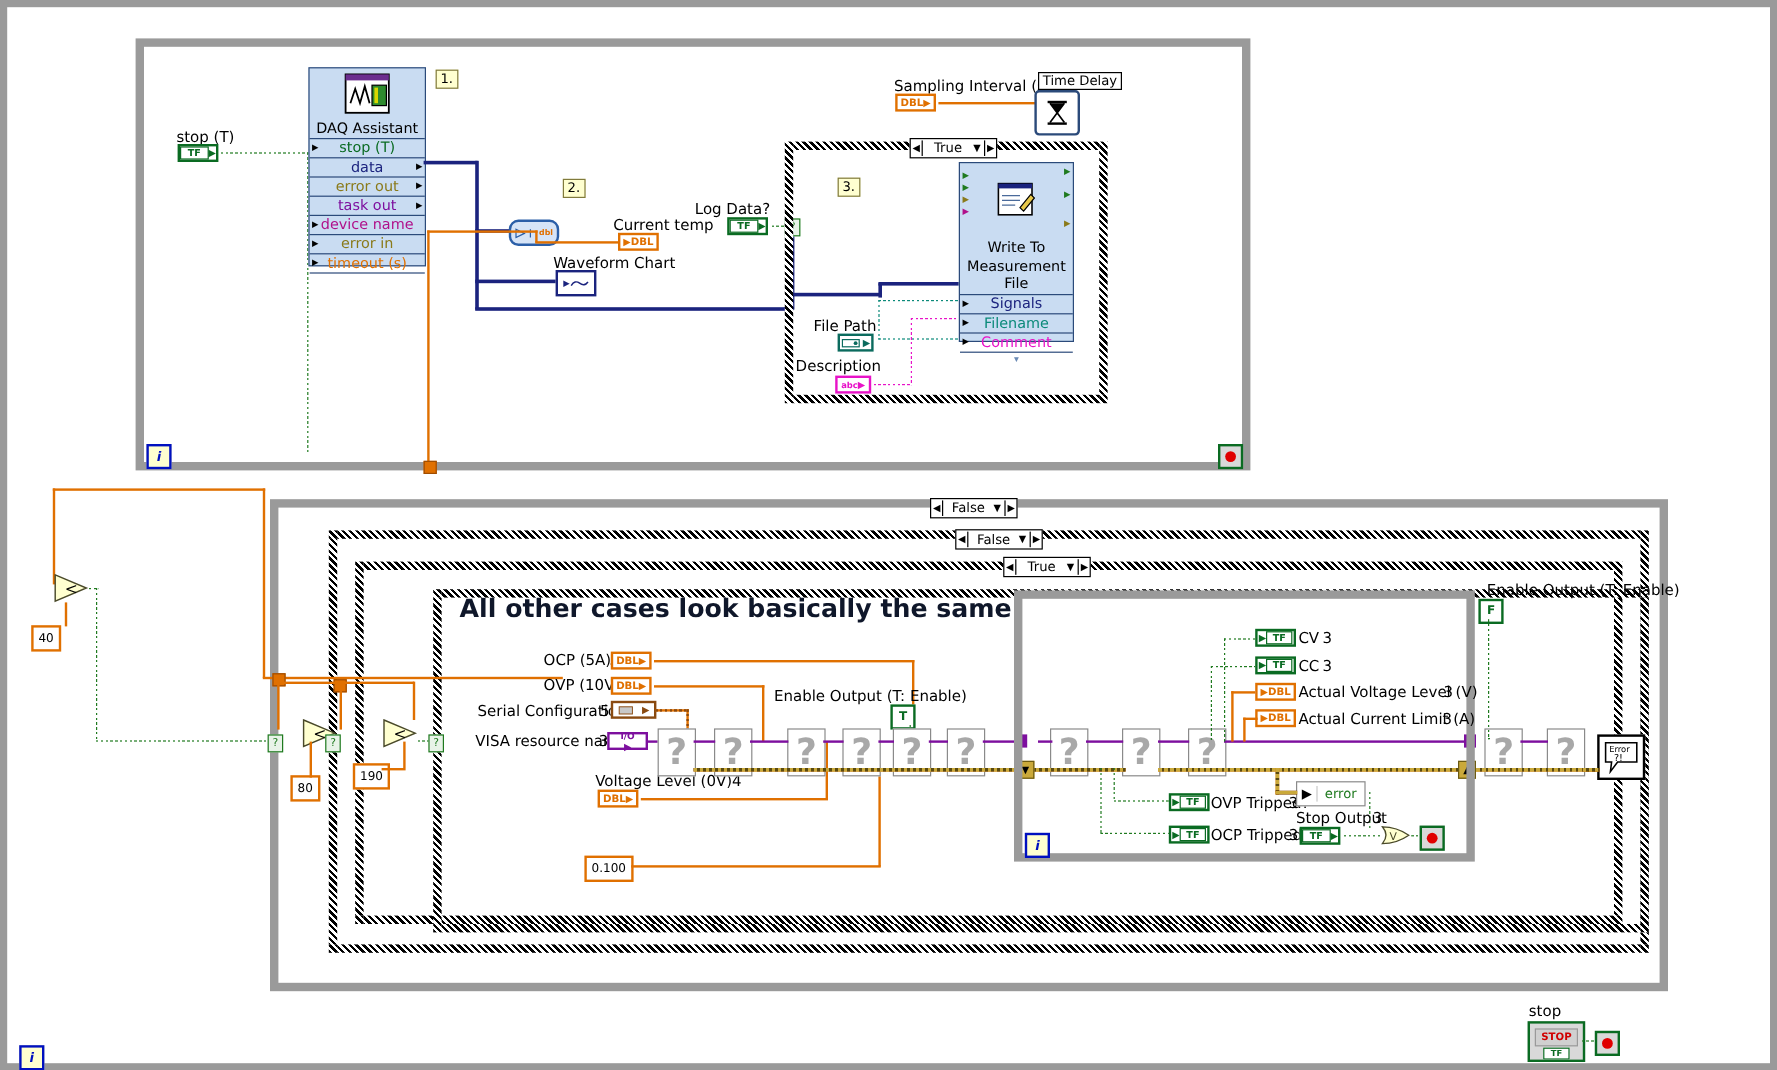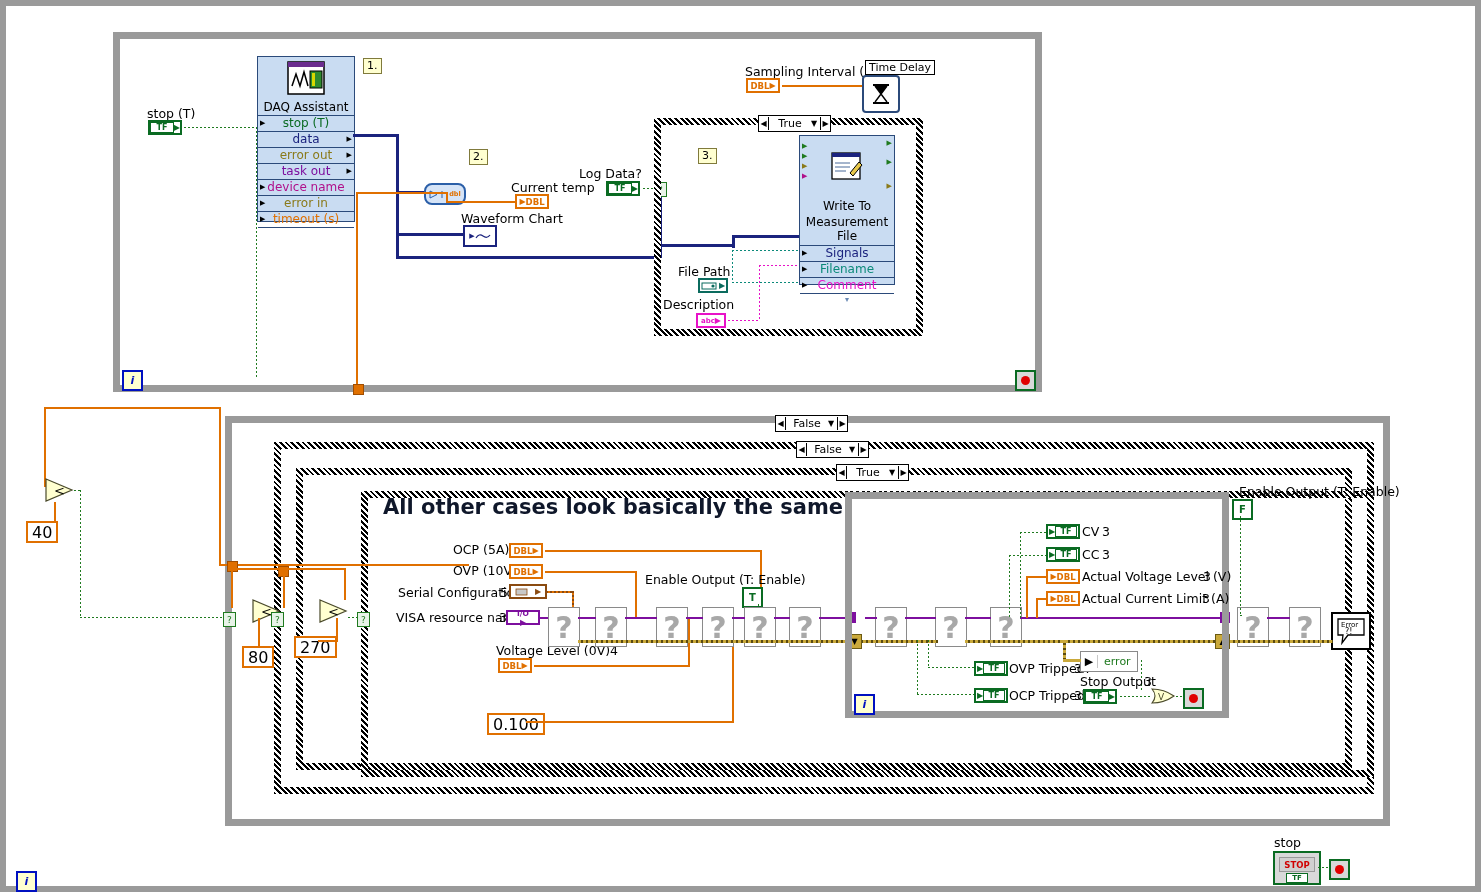--- a/index.html
+++ b/index.html
@@ -27,21 +27,21 @@
   .t-tf{border:2px solid #0a6b22;color:#0a6b22;height:15px;width:34px;}
   .t-tf .inner{border:1px solid #0a6b22;width:26px;height:9px;display:flex;align-items:center;justify-content:center;font-size:8px;}
   .t-dbl{border:2px solid #e07000;color:#e07000;height:15px;width:34px;background:#fff;}
   .t-io{border:2px solid #7d0f9e;color:#7d0f9e;height:15px;width:34px;flex-direction:column;}
   .t-clu{border:2px solid #8a4a10;color:#8a4a10;height:15px;width:38px;background:#fff;}
   .t-path{border:2px solid #0b6b5e;color:#0b6b5e;height:15px;width:30px;}
   .t-str{border:2px solid #e812c8;color:#e812c8;height:15px;width:30px;}
   .arr{font-size:8px;}
   
   .konst{position:absolute;border:2px solid #e07000;background:#fff;color:#000;
-         font-size:16px;padding:0 4px;height:18px;display:flex;align-items:center;}
+         font-size:10px;padding:0 4px;height:18px;display:flex;align-items:center;}
   .boolconst{position:absolute;border:2px solid #0a6b22;background:#fff;color:#0a6b22;
      font-weight:bold;font-size:10px;width:17px;height:17px;display:flex;align-items:center;justify-content:center;}
   
   .cmp{position:absolute;width:30px;height:26px;}
   
   .redled{position:absolute;width:17px;height:17px;border:2px solid #0a6b22;background:#d9d9d9;
      display:flex;align-items:center;justify-content:center;}
   .redled i{display:block;width:9px;height:9px;border-radius:50%;background:#e00000;}
   
   .iterm{position:absolute;width:17px;height:17px;border:2px solid #0010c0;background:#ffffd0;
@@ -353,21 +353,21 @@
   <div class="wv" style="left:252px;top:612px;width:2px;height:30px;"></div>
   <div class="wv" style="left:225px;top:562px;width:2px;height:40px;"></div>
   <div class="tunnelg" style="left:265px;top:606px;">?</div>
 
   <div class="cmp" style="left:312px;top:592px;">
     <svg width="30" height="26" viewBox="0 0 30 26">
       <path d="M2 2 L28 13 L2 24 Z" fill="#ffffd0" stroke="#4a4a2a" stroke-width="1.2"></path>
       <text x="10" y="18" font-size="13" font-family="DejaVu Sans" fill="#000">&lt;</text>
     </svg>
   </div>
-  <div class="konst" style="left:288px;top:630px;">270</div>
+  <div class="konst" style="left:288px;top:630px;">190</div>
   <div class="wv" style="left:330px;top:612px;width:2px;height:22px;"></div>
   <div class="w" style="left:312px;top:634px;width:20px;height:2px;"></div>
   <div class="wv" style="left:277px;top:562px;width:2px;height:40px;"></div>
   <div class="w" style="left:277px;top:562px;width:62px;height:2px;"></div>
   <div class="wv" style="left:338px;top:562px;width:2px;height:32px;"></div>
   <div class="wg gdot" style="left:342px;top:611px;width:12px;"></div>
   <div class="tunnelg" style="left:351px;top:606px;">?</div>
 
   <div class="bigtitle" style="left:377px;top:489px;">All other cases look basically the same!</div>
 

